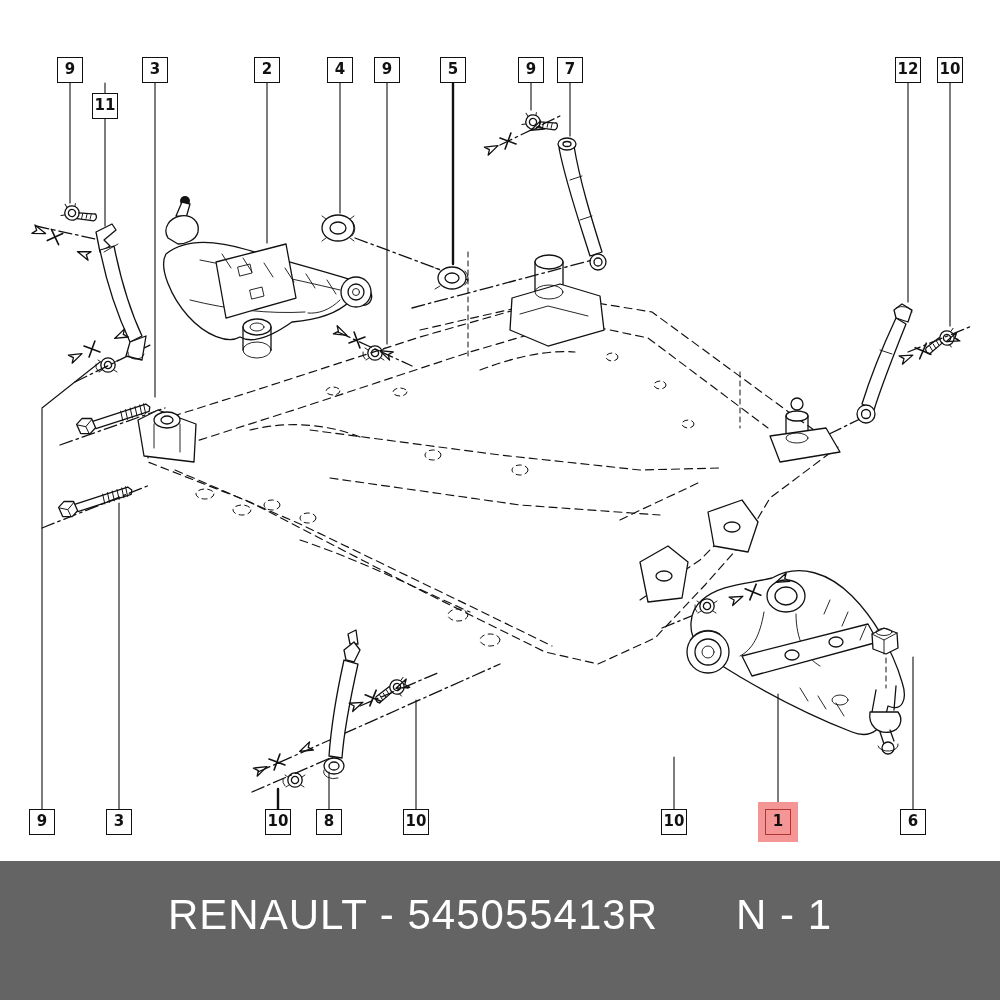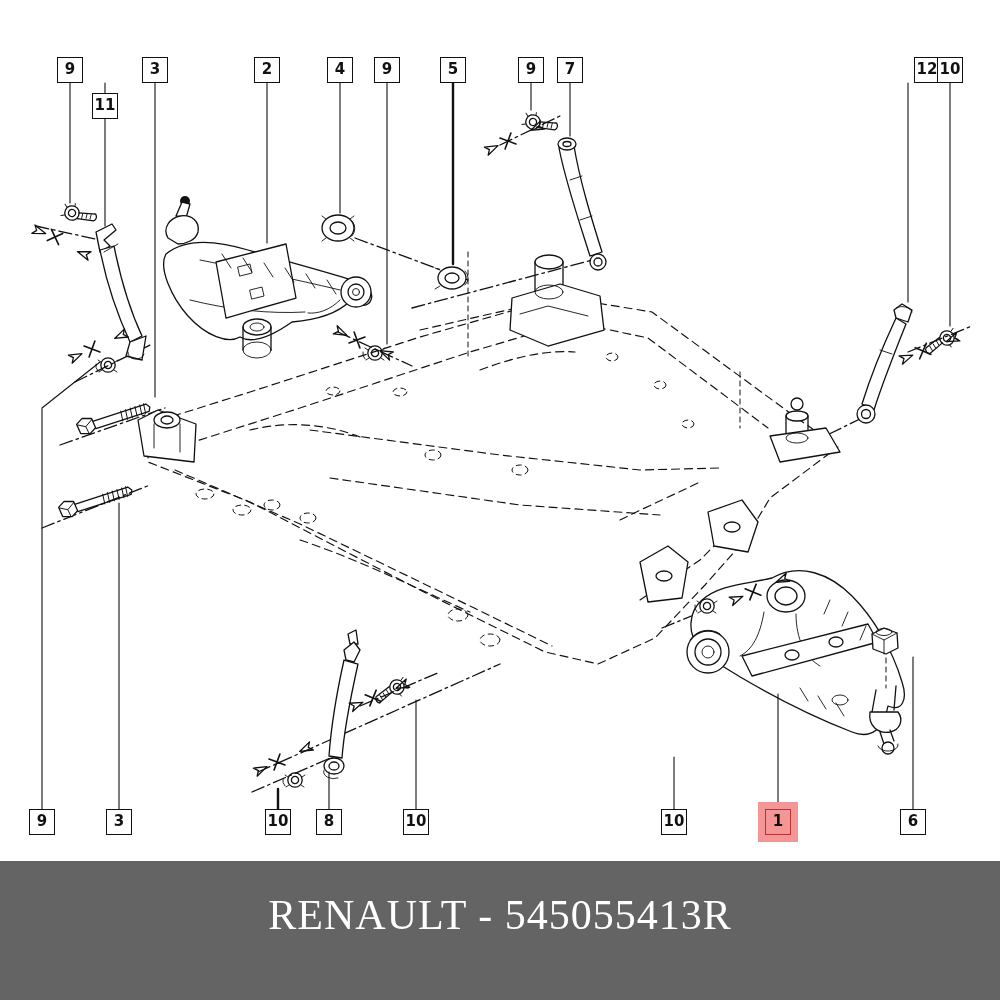--- a/index.html
+++ b/index.html
@@ -19,21 +19,21 @@
   #diagram .xx{stroke-width:1.6;}
   .callout{position:absolute;width:26px;height:26px;box-sizing:border-box;border:1.7px solid #111;
            background:#fff;color:#111;font-weight:700;font-size:15px;line-height:23px;
            text-align:center;cursor:pointer;z-index:3;}
   .callout.highlighted{border-color:var(--hl-border,#c0392b);background:var(--hl-bg,#f49696);
            box-shadow:0 0 0 7px var(--hl-bg,#f49696);}
   #footer{position:absolute;left:0;bottom:0;width:1000px;height:139px;
           background:var(--bar-bg,#646464);display:flex;justify-content:center;
           align-items:flex-start;padding-top:30px;box-sizing:border-box;gap:78px;z-index:4;}
   #footer span{color:var(--bar-fg,#fff);font-size:42px;letter-spacing:1px;
-          font-family:Liberation Serif, serif;}
+          font-family:Liberation Sans, sans-serif;}
 </style>
 </head>
 <body>
 
 <div id="stage">
 
 <svg id="diagram" width="1000" height="1000" viewBox="0 0 1000 1000">
   <defs>
     <path id="arw" d="M0,0 L-13,-4.5 L-9.5,0 L-13,4.5 Z"></path>
     <g id="nutOnly">
@@ -343,29 +343,30 @@
 <div id="callout-layer">
       <div class="callout" style="left: 57px; top: 57px;">9</div>
       <div class="callout" style="left: 92px; top: 57px; margin-top: 36px;">11</div>
       <div class="callout" style="left: 142px; top: 57px;">3</div>
       <div class="callout" style="left: 254px; top: 57px;">2</div>
       <div class="callout" style="left: 327px; top: 57px;">4</div>
       <div class="callout" style="left: 374px; top: 57px;">9</div>
       <div class="callout" style="left: 440px; top: 57px;">5</div>
       <div class="callout" style="left: 518px; top: 57px;">9</div>
       <div class="callout" style="left: 557px; top: 57px;">7</div>
-      <div class="callout" style="left: 914px; top: 57px;">12</div>
+      <div class="callout" style="left: 895px; top: 57px;">12</div>
       <div class="callout" style="left: 937px; top: 57px;">10</div>
       <div class="callout" style="left: 29px; top: 809px;">9</div>
       <div class="callout" style="left: 106px; top: 809px;">3</div>
       <div class="callout" style="left: 265px; top: 809px;">10</div>
       <div class="callout" style="left: 316px; top: 809px;">8</div>
       <div class="callout" style="left: 403px; top: 809px;">10</div>
       <div class="callout" style="left: 661px; top: 809px;">10</div>
       <div class="callout highlighted" style="left: 765px; top: 809px;">1</div>
       <div class="callout" style="left: 900px; top: 809px;">6</div>
     </div>
 
 <div id="footer">
   <span>RENAULT - 545055413R</span>
+  <span>N - 1</span>
 </div>
 
 </div>
 
 </body></html>

